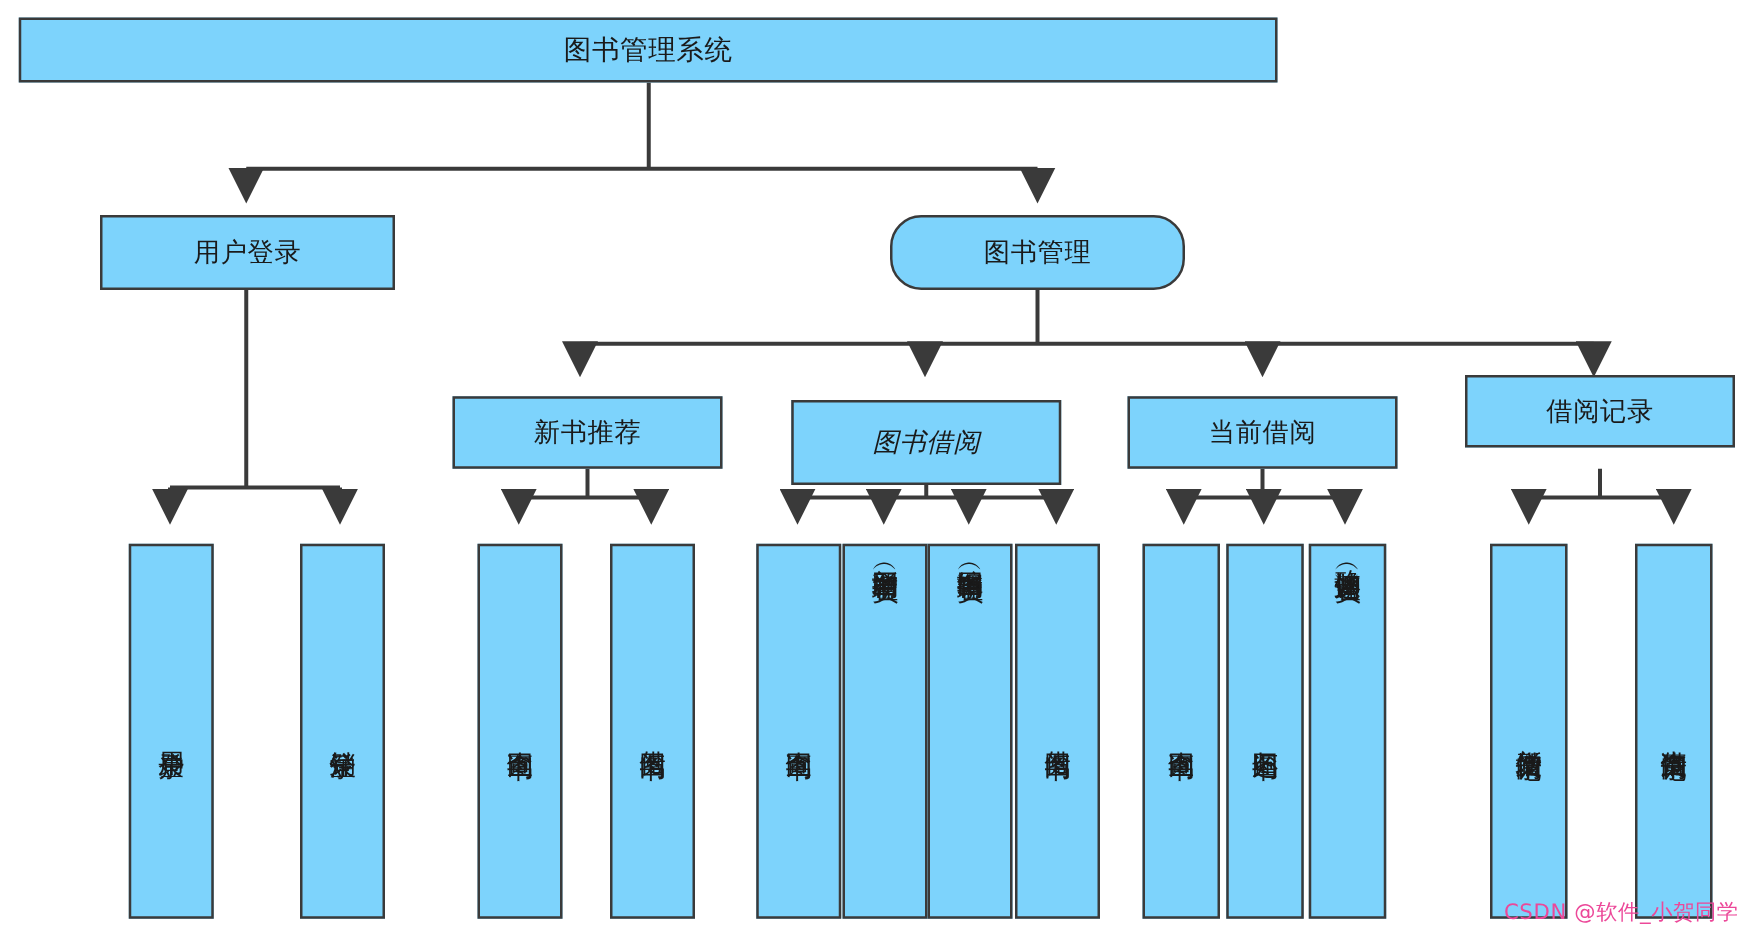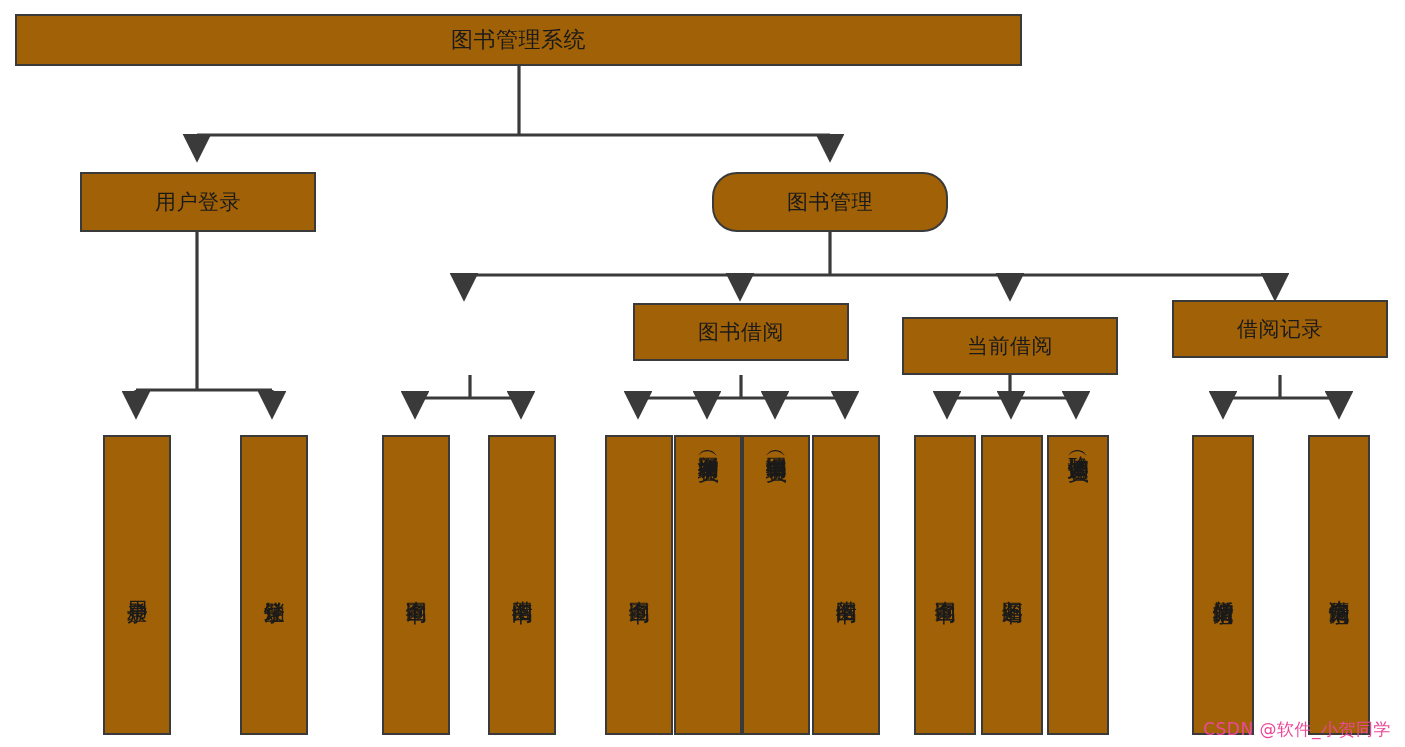--- a/index.html
+++ b/index.html
@@ -21,21 +21,21 @@
     position: absolute;
     left: 0;
     top: 0;
     width: 1405px;
     height: 747px;
     pointer-events: none;
   }
   .node {
     position: absolute;
     box-sizing: border-box;
-    background: #a16207;
+    background: #7dd3fc;
     border: 2.5px solid #3a3a3a;
     display: flex;
     align-items: center;
     justify-content: center;
     color: #1a1a1a;
   }
   .node-h {
     font-size: 21px;
     letter-spacing: 0.5px;
     white-space: nowrap;
@@ -131,21 +131,24 @@
     <span>图书管理系统</span>
   </div>
 
   <div class="node node-h" style="left:80px; top:172px; width:236px; height:60px;">
     <span>用户登录</span>
   </div>
   <div class="node node-h" style="left:712px; top:172px; width:236px; height:60px;border-radius:25px;">
     <span>图书管理</span>
   </div>
 
-  <div class="node node-h" style="left:633px; top:303px; width:216px; height:58px;">
+  <div class="node node-h" style="left:362px; top:317px; width:216px; height:58px;">
+    <span>新书推荐</span>
+  </div>
+  <div class="node node-h" style="left:633px; top:320px; width:216px; height:68px;font-style:italic;">
     <span>图书借阅</span>
   </div>
   <div class="node node-h" style="left:902px; top:317px; width:216px; height:58px;">
     <span>当前借阅</span>
   </div>
   <div class="node node-h" style="left:1172px; top:300px; width:216px; height:58px;">
     <span>借阅记录</span>
   </div>
 
   <div class="node leaf pad-center" style="left:103px; top:435px; width:68px; height:300px;">

